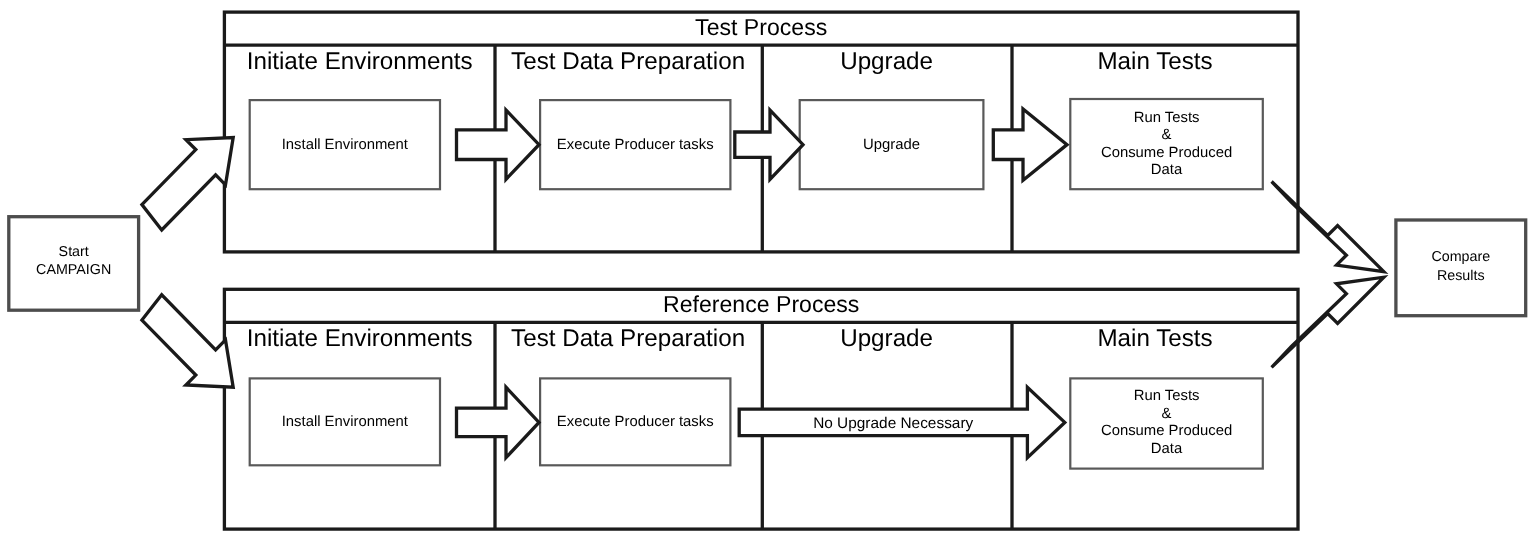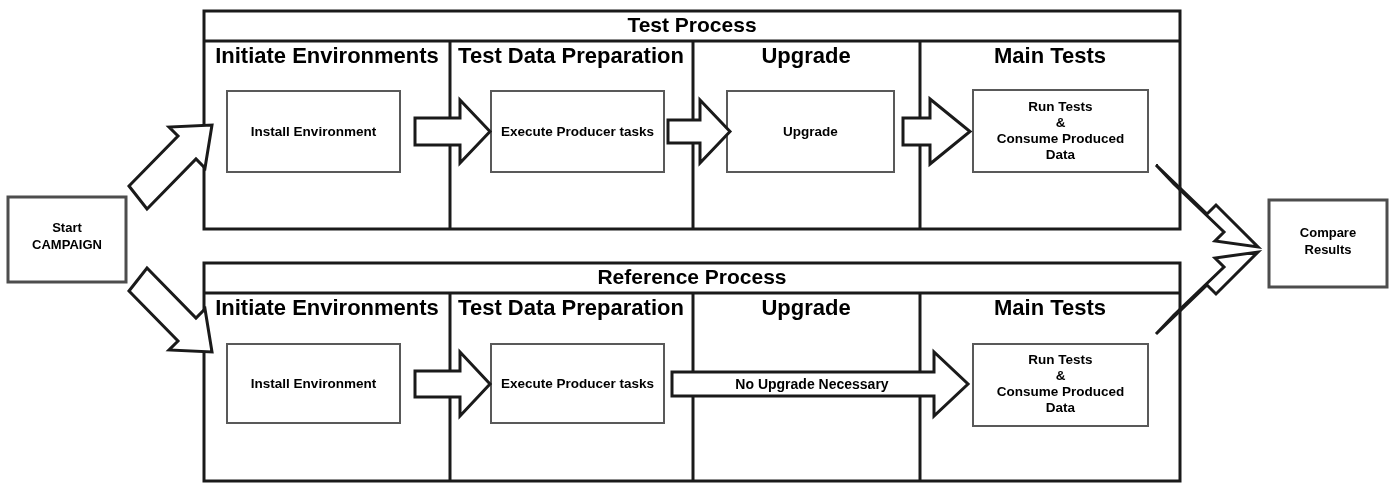--- a/index.html
+++ b/index.html
@@ -7,21 +7,20 @@
     padding: 0;
     background: #ffffff;
   }
   #canvas {
     position: relative;
     width: 1400px;
     height: 495px;
     background: #ffffff;
     font-family: "Liberation Sans", sans-serif;
     overflow: hidden;
-    font-weight: bold;
   }
   svg.layer {
     position: absolute;
     left: 0;
     top: 0;
     width: 1400px;
     height: 495px;
   }
   
   .frame {

